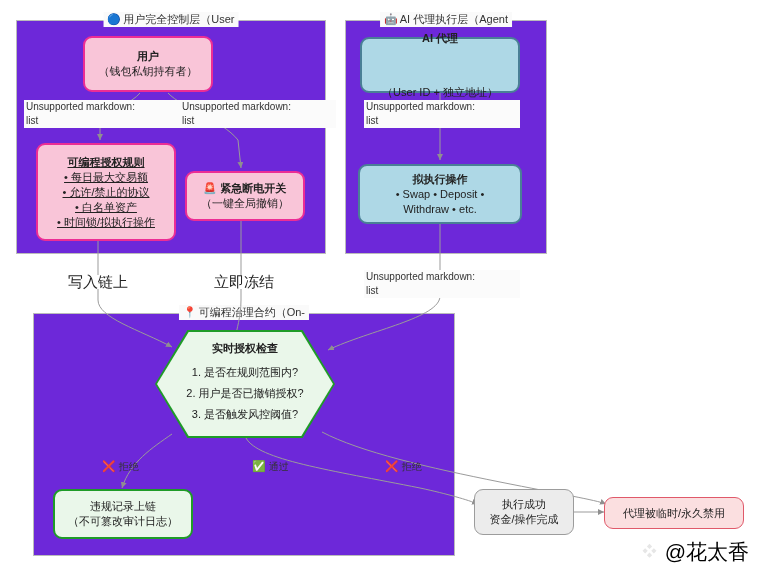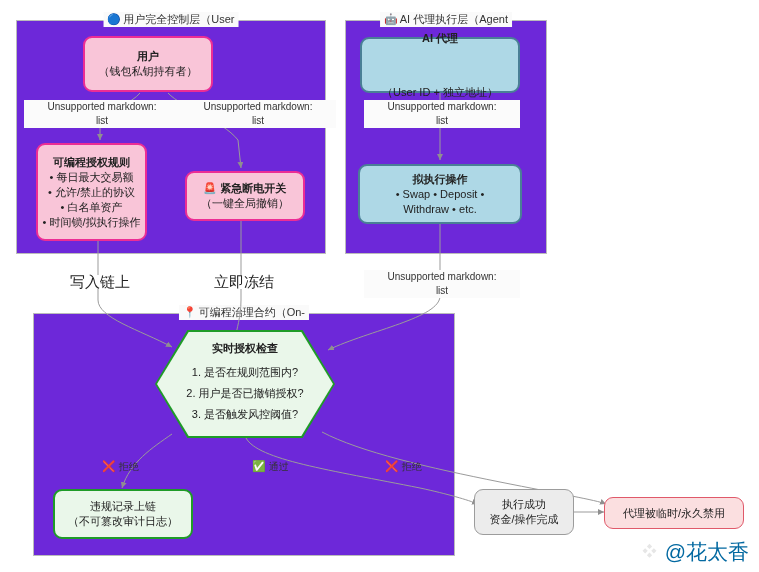--- a/index.html
+++ b/index.html
@@ -86,38 +86,38 @@
   .hex .ttl{font-weight:bold;margin-bottom:9px;}
   .hex .q{margin:6px 0;}
 
   
   .elabel{
     position:absolute;
     background:#fbfbfb;
     font-size:10px;
     line-height:14px;
     color:#333333;
-    text-align:center;
+    text-align:left;
     white-space:nowrap;
     z-index:5;
     padding:0 2px;
   }
   .elabel.plain{background:#ffffff;color:#222222;font-size:15px;}
   .elabel.dec{background:transparent;}
   .elabel .ic{font-size:11px;margin-right:3px;}
 
   
   svg#edges{position:absolute;left:0;top:0;width:759px;height:572px;z-index:1;}
 
   
   .wm{
     position:absolute;
     right:10px;bottom:6px;
     display:flex;align-items:center;gap:5px;
-    color:#0369a1;
+    color:#000000;
     font-size:21px;
     z-index:9;
     user-select:none;
   }
   .wm .dia{
     width:21px;height:21px;
     position:relative;
   }
   .wm .dia svg{display:block;}
 </style>
@@ -172,21 +172,21 @@
     <div class="sg-title">
       <span class="emo">📍</span><span>可编程治理合约（On-</span>
     </div>
   </div>
 
   <div class="node pink" style="left:83px;top:36px;width:130px;height:56px;">
     <div class="ttl ln">用户</div>
     <div class="ln">（钱包私钥持有者）</div>
   </div>
 
-  <div class="node pink" style="left:36px;top:143px;width:111px;height:98px;">
+  <div class="node pink" style="left:36px;top:143px;width:140px;height:98px;text-decoration:underline;">
     <div class="ttl ln">可编程授权规则</div>
     <div class="ln">• 每日最大交易额</div>
     <div class="ln">• 允许/禁止的协议</div>
     <div class="ln">• 白名单资产</div>
     <div class="ln">• 时间锁/拟执行操作</div>
   </div>
 
   <div class="node pink" style="left:185px;top:171px;width:120px;height:50px;">
     <div class="ttl ln">🚨 紧急断电开关</div>
     <div class="ln">（一键全局撤销）</div>

